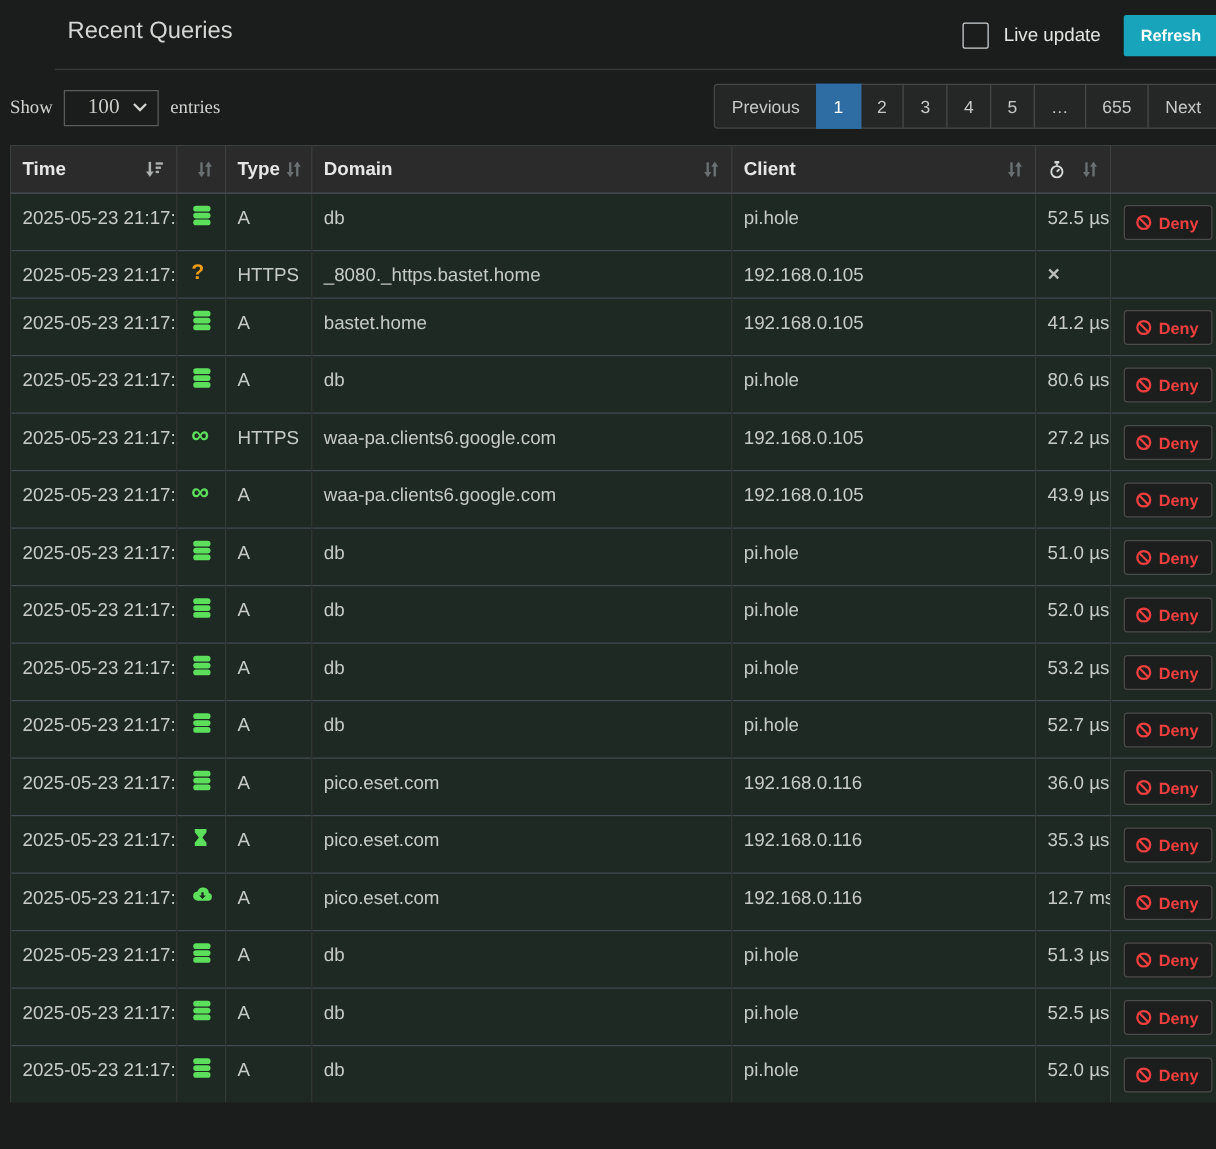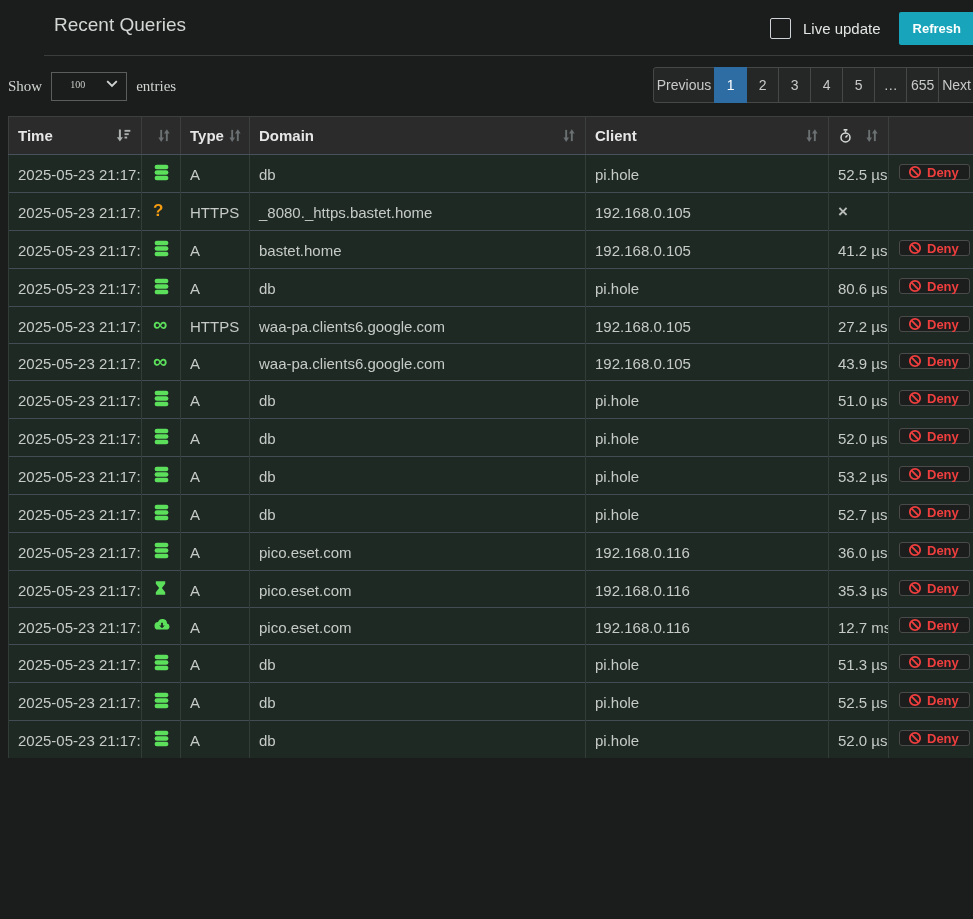--- a/index.html
+++ b/index.html
@@ -39,26 +39,26 @@
   .desc { font-size:15px; color:#ccd1ce; margin:15px 0 0 2px; }
 
   .controls-row {
     display:flex; justify-content:space-between; align-items:flex-start;
     margin-top:11px;
   }
   .show-entries { display:flex; align-items:center; gap:9px; font-size:15px; color:#d0d4d1; margin-top:5px;font-family:Liberation Serif, serif; }
   .select-box {
     width:76px; height:29px; border:1px solid #5a5d5c; background:#1b1d1c;
     display:flex; align-items:center; justify-content:space-between;
-    padding:0 8px 4px 18px; cursor:pointer; color:#c9cec9; font-size:10px;
+    padding:0 8px 4px 18px; cursor:pointer; color:#c9cec9; font-size:17px;
   }
   .pagination { display:flex; margin-right:-2px; }
   .pag-btn {
     background:#252726; border:1px solid #464847; color:#c9c9c9;
-    font-family:inherit; font-size:14px; padding:9px 3px; margin-left:-1px;
+    font-family:inherit; font-size:14px; padding:9px 13px; margin-left:-1px;
     cursor:pointer; min-width:33px; text-align:center;
   }
   .pag-btn:first-child { border-radius:3px 0 0 3px; margin-left:0; }
   .pag-btn.active { background:#2e6da4; border-color:#2e6da4; color:#fff; position:relative; z-index:1; }
   .pag-btn.ellipsis { cursor:default; }
 
   
   table {
     border-collapse:collapse; table-layout:fixed;
     width:992px; margin-top:13px;
@@ -90,21 +90,21 @@
   td.c-action { padding:9px 9px 8px 10px; }
   td.c-reply.noreply { font-weight:700; font-size:17px; color:#b9beba; padding-top:9px; }
   .txtico { display:inline-block; line-height:16px; }
   .q   { color:#f39c12; font-weight:700; font-size:17px; }
   .inf { color:#5ce05c; font-weight:700; font-size:20px; letter-spacing:-1px; }
 
   .deny {
     display:inline-flex; align-items:center; gap:5px;
     background:#1c1e1d; border:1px solid #4a4a4a; border-radius:3px;
     color:#ef3e3e; font-family:inherit; font-size:13px; font-weight:700;
-    padding:5px 10px 5px 8px; height:16px; cursor:pointer;
+    padding:5px 10px 5px 8px; height:28px; cursor:pointer;
   }
   .ban { display:inline-flex; align-items:center; }
 </style>
 </head>
 <body>
 
 <div class="page">
 
   <div class="topbar">
     <h1 class="page-title">Recent Queries</h1>

